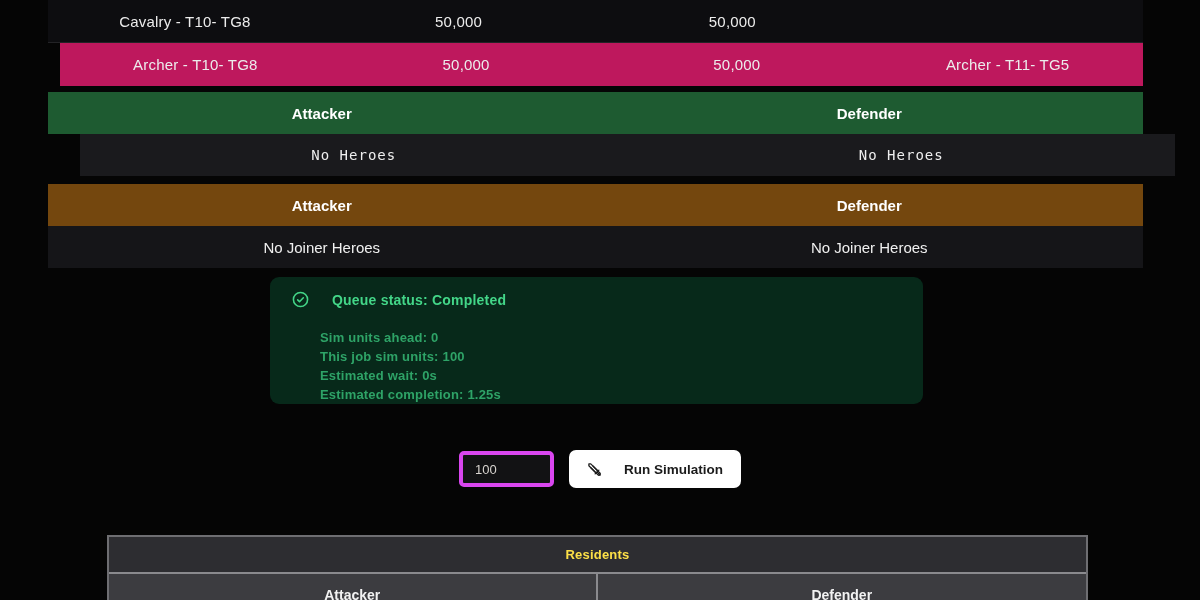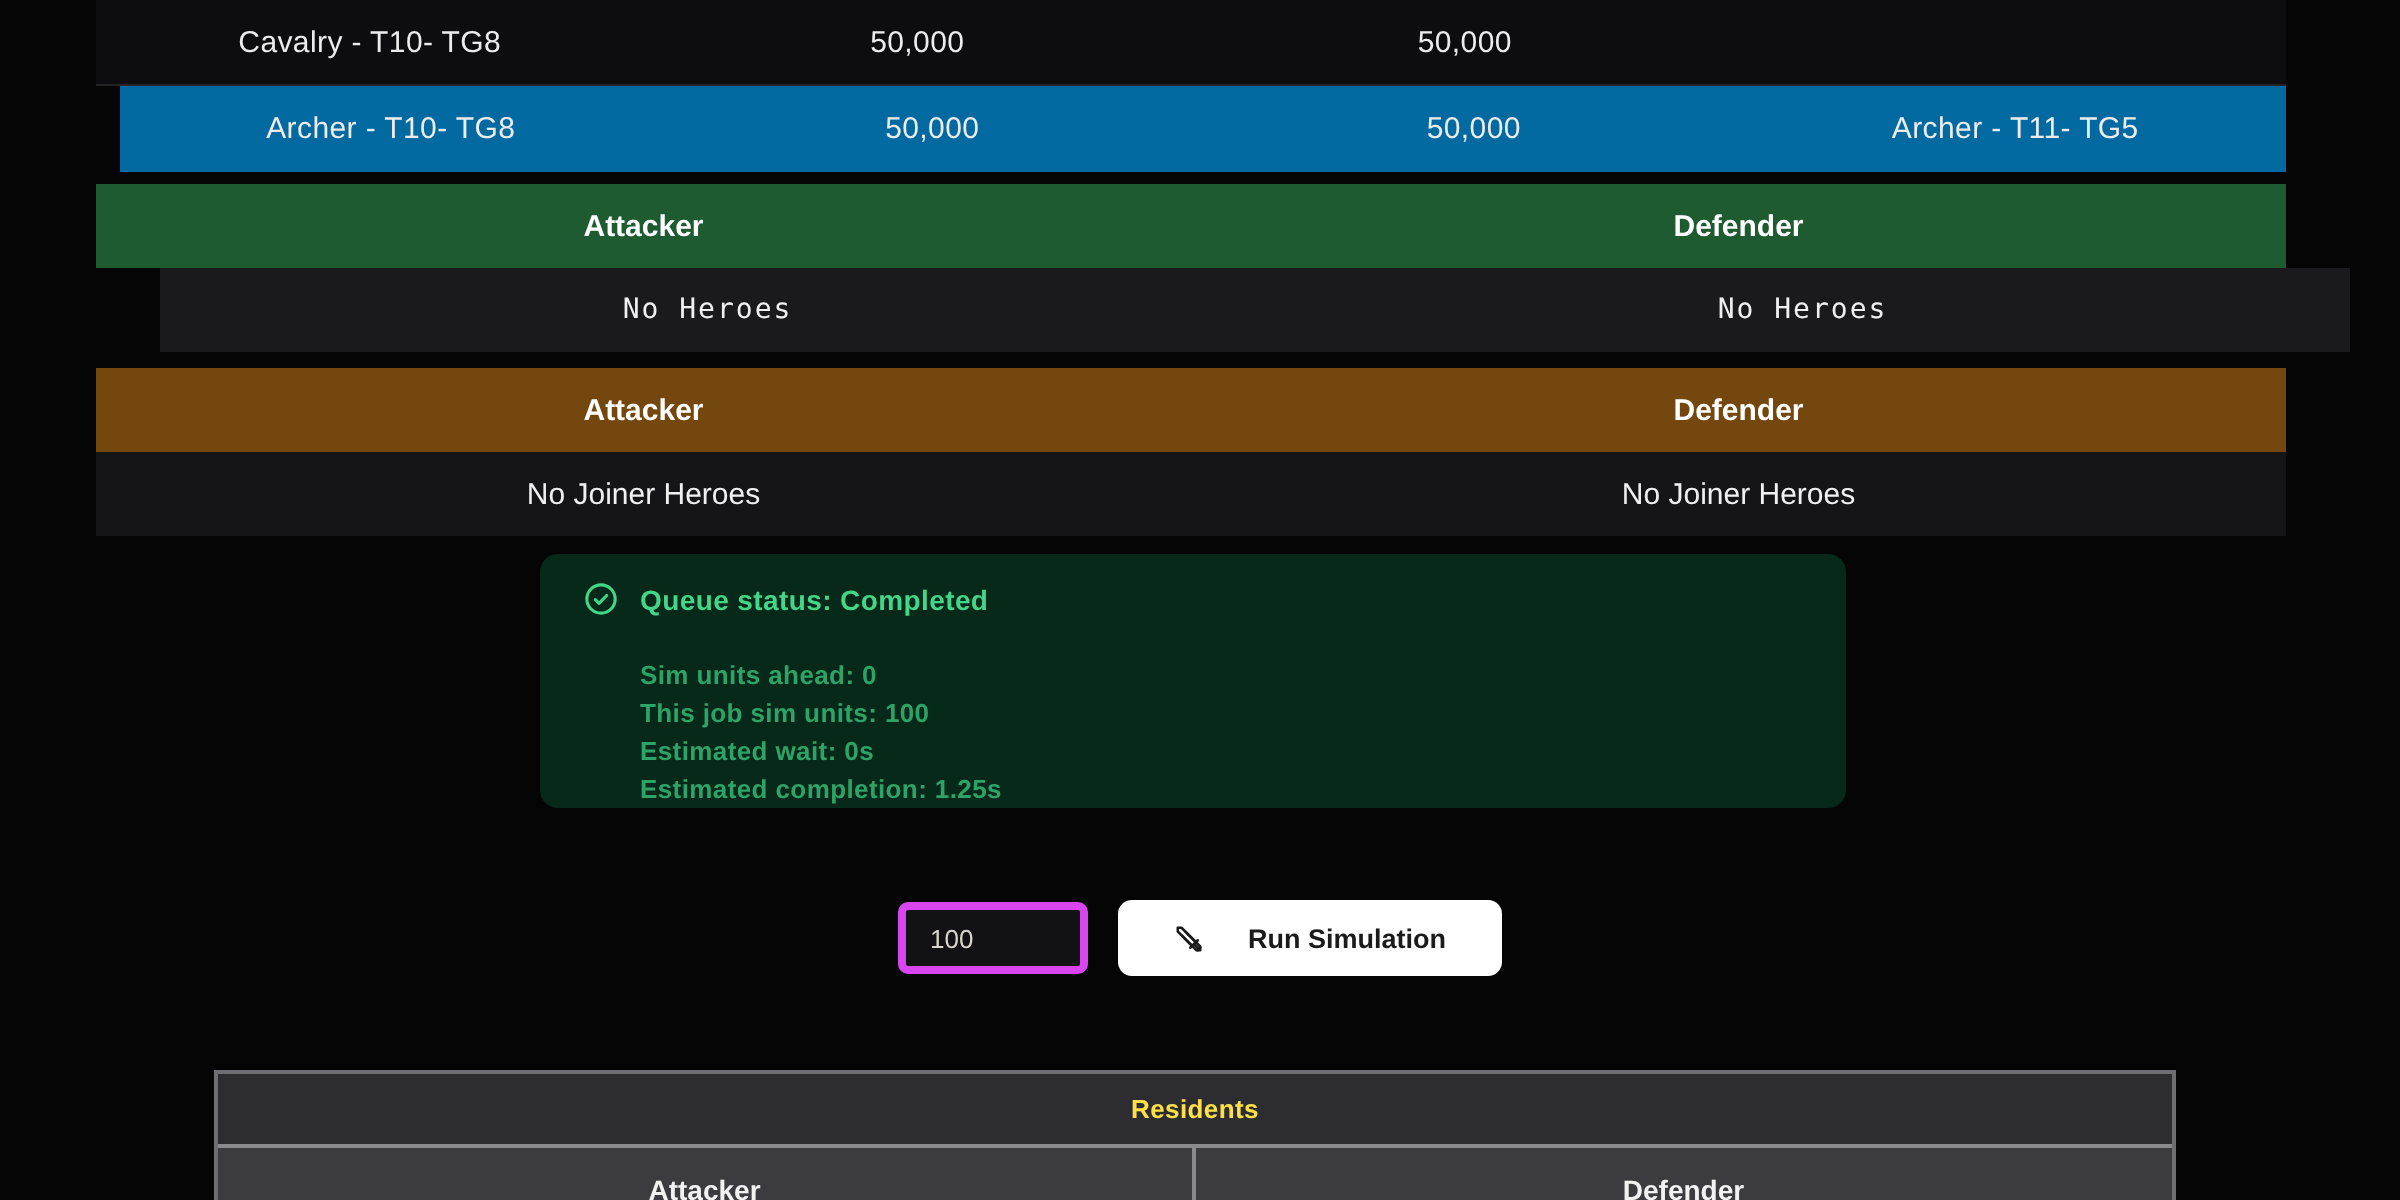--- a/index.html
+++ b/index.html
@@ -13,21 +13,21 @@
 
   
   .troop-table { position: absolute; left: 48px; top: 0; width: 1095px; }
   .troop-row {
     display: grid;
     grid-template-columns: 1fr 1fr 1fr 1fr;
     height: 43px;
     align-items: center;
   }
   .troop-row.odd  { background: #0d0d10; border-bottom: 1px solid #232326; }
-  .troop-row.even { background: #0369a1; margin-left: 12px; }
+  .troop-row.even { background: #be185d; margin-left: 12px; }
   .troop-cell { text-align: center; font-size: 15px; color: #ececec; letter-spacing: 0.2px; }
 
   
   .duo-bar {
     position: absolute; left: 48px; width: 1095px; height: 42px;
     display: grid; grid-template-columns: 1fr 1fr; align-items: center;
   }
   .duo-bar.green  { background: #1e5b31; }
   .duo-bar.orange { background: #74470e; }
   .duo-bar .head { text-align: center; font-weight: 700; font-size: 15px; color: #ffffff; }
@@ -44,37 +44,37 @@
     font-size: 14px; color: #efefef; letter-spacing: 1px;
   }
   .duo-values.sans .val { font-size: 15px; color: #f0f0f0; }
 
   
   .status-box {
     position: absolute; left: 270px; top: 277px; width: 653px; height: 127px;
     background: #07291a; border-radius: 9px;
     padding: 14px 18px 0 22px;
   }
-  .status-title-row { display: flex; align-items: center; gap: 11px; }
+  .status-title-row { display: flex; align-items: center; gap: 23px; }
   .status-icon { width: 17px; height: 17px; flex: 0 0 auto; display: block; }
   .status-title { font-size: 14px; font-weight: 700; color: #43d688; letter-spacing: 0.2px; }
   .status-lines { margin-top: 20px; padding-left: 28px; }
   .status-line { font-size: 13px; line-height: 19px; color: #2ea367; font-weight: 600; letter-spacing: 0.2px; }
 
   
   .controls { position: absolute; left: 0; top: 450px; width: 1200px; height: 38px;
     display: flex; justify-content: center; align-items: center; gap: 15px; }
   .sim-input {
     width: 95px; height: 36px;
     background: #121214; border: 4px solid #d946ef; border-radius: 5px;
     color: #d8d4cf; font-size: 13px; font-family: "Liberation Sans", sans-serif;
     padding: 0 12px; outline: none;
   }
   .run-btn {
-    height: 38px; padding: 0 28px;
+    height: 38px; padding: 0 18px;
     background: #ffffff; color: #1b1b1b;
     border: none; border-radius: 7px;
     font-size: 13.5px; font-weight: 600; font-family: "Liberation Sans", sans-serif;
     display: flex; align-items: center; gap: 22px; cursor: pointer;
   }
   .run-btn svg { display: block; }
 
   
   .residents {
     position: absolute; left: 107px; top: 535px; width: 981px; height: 80px;

